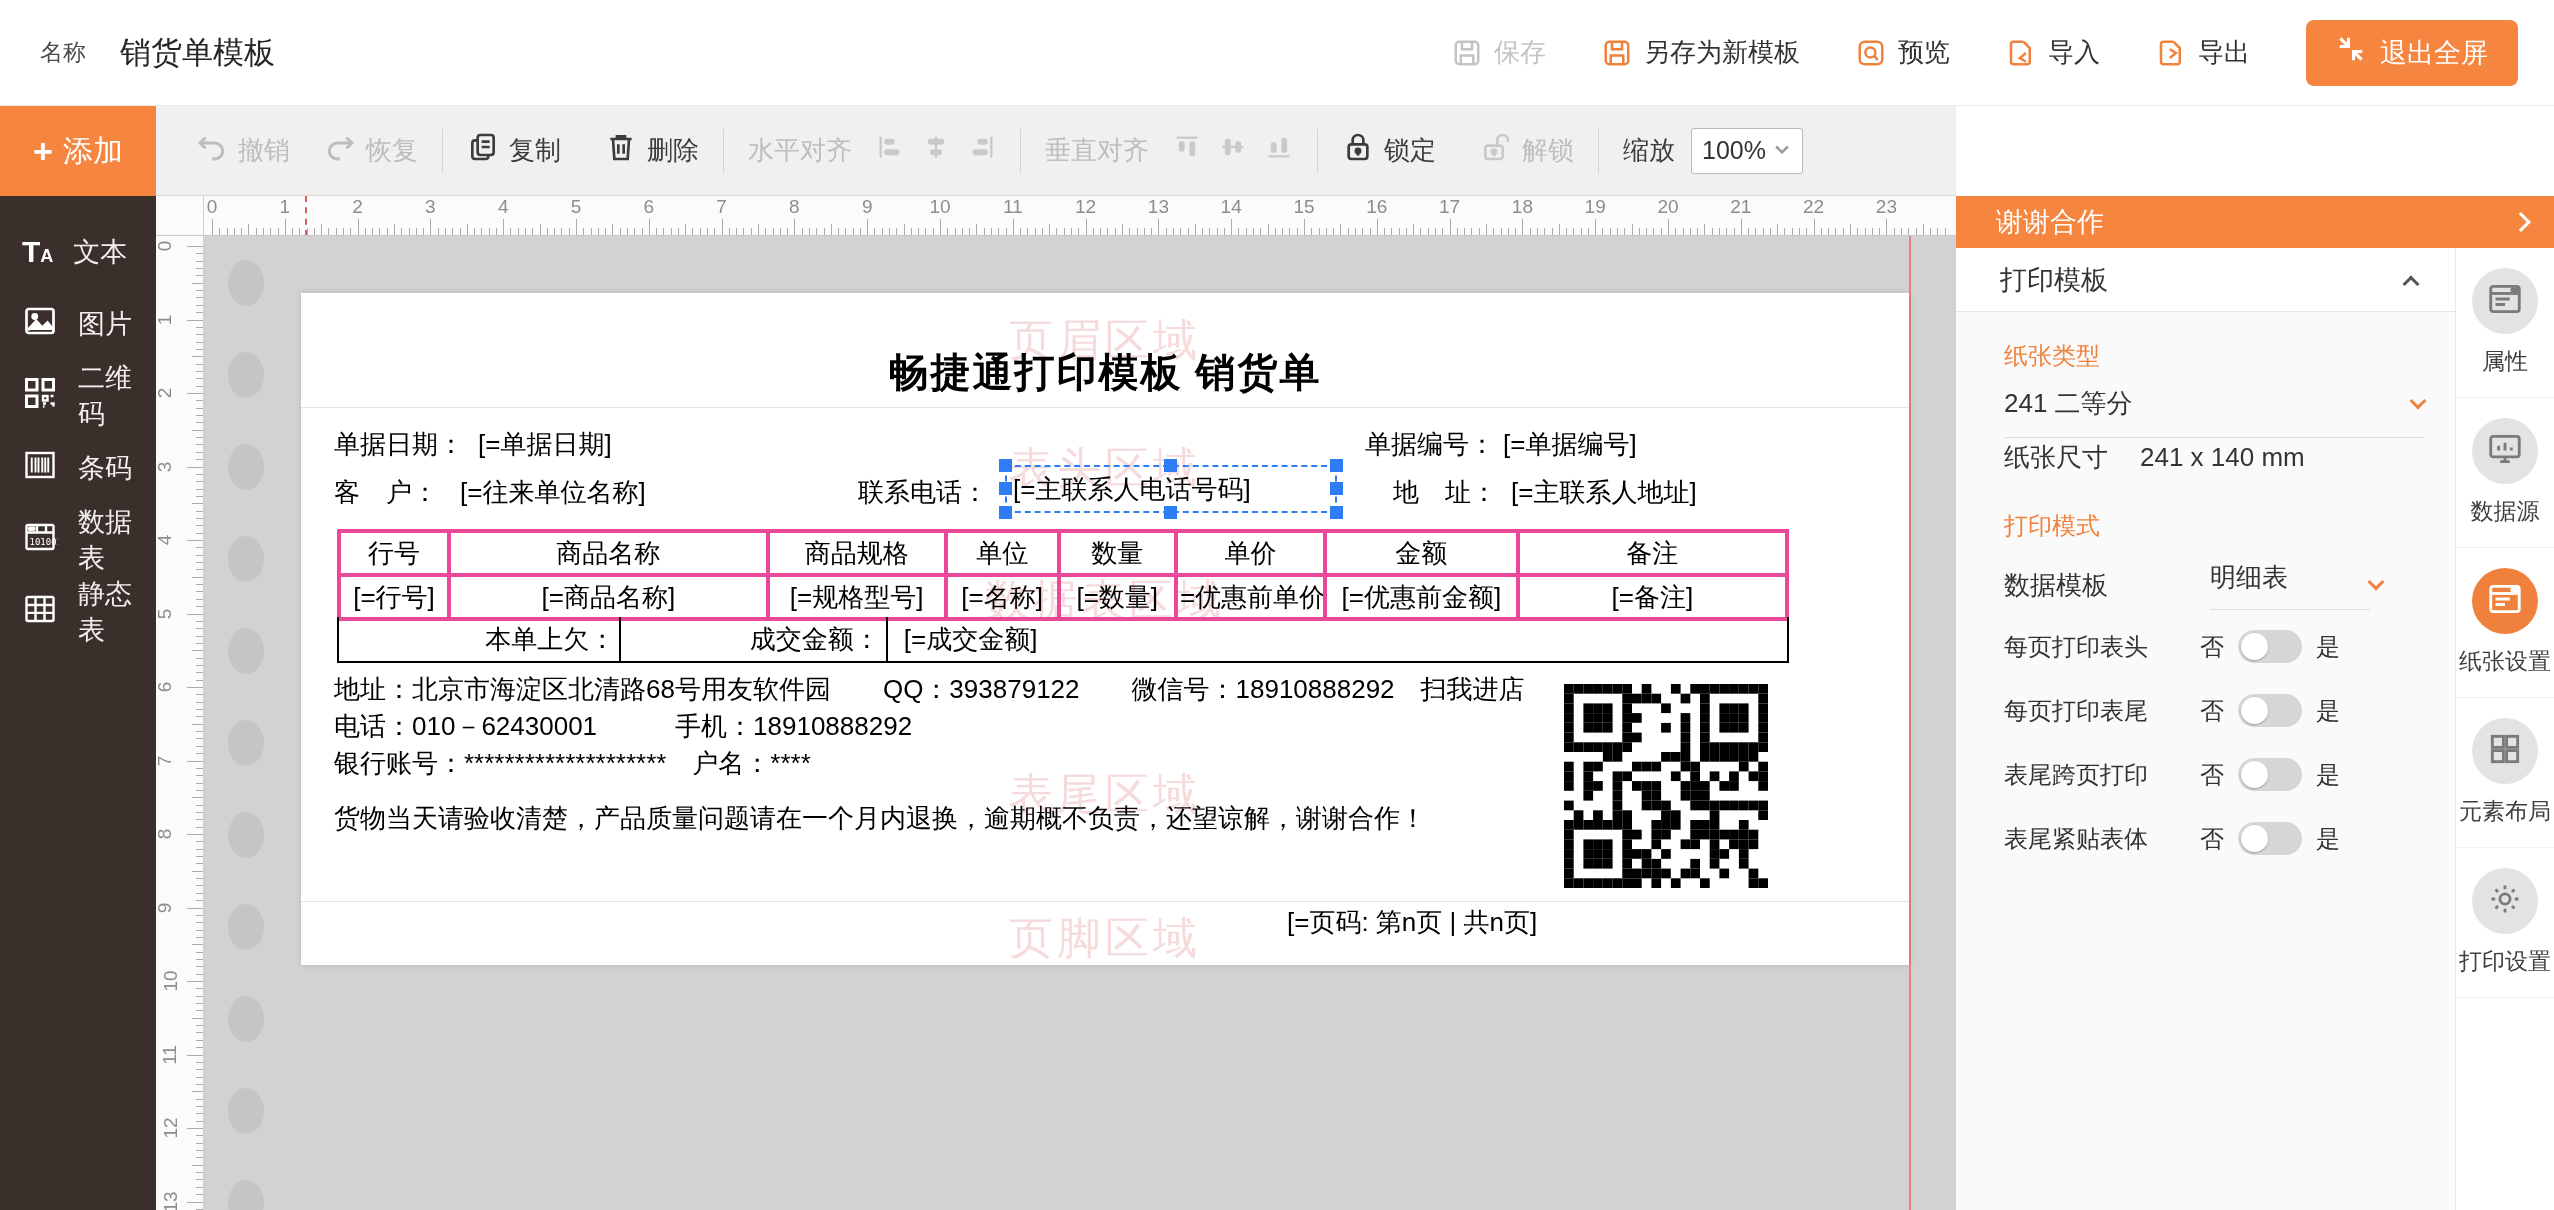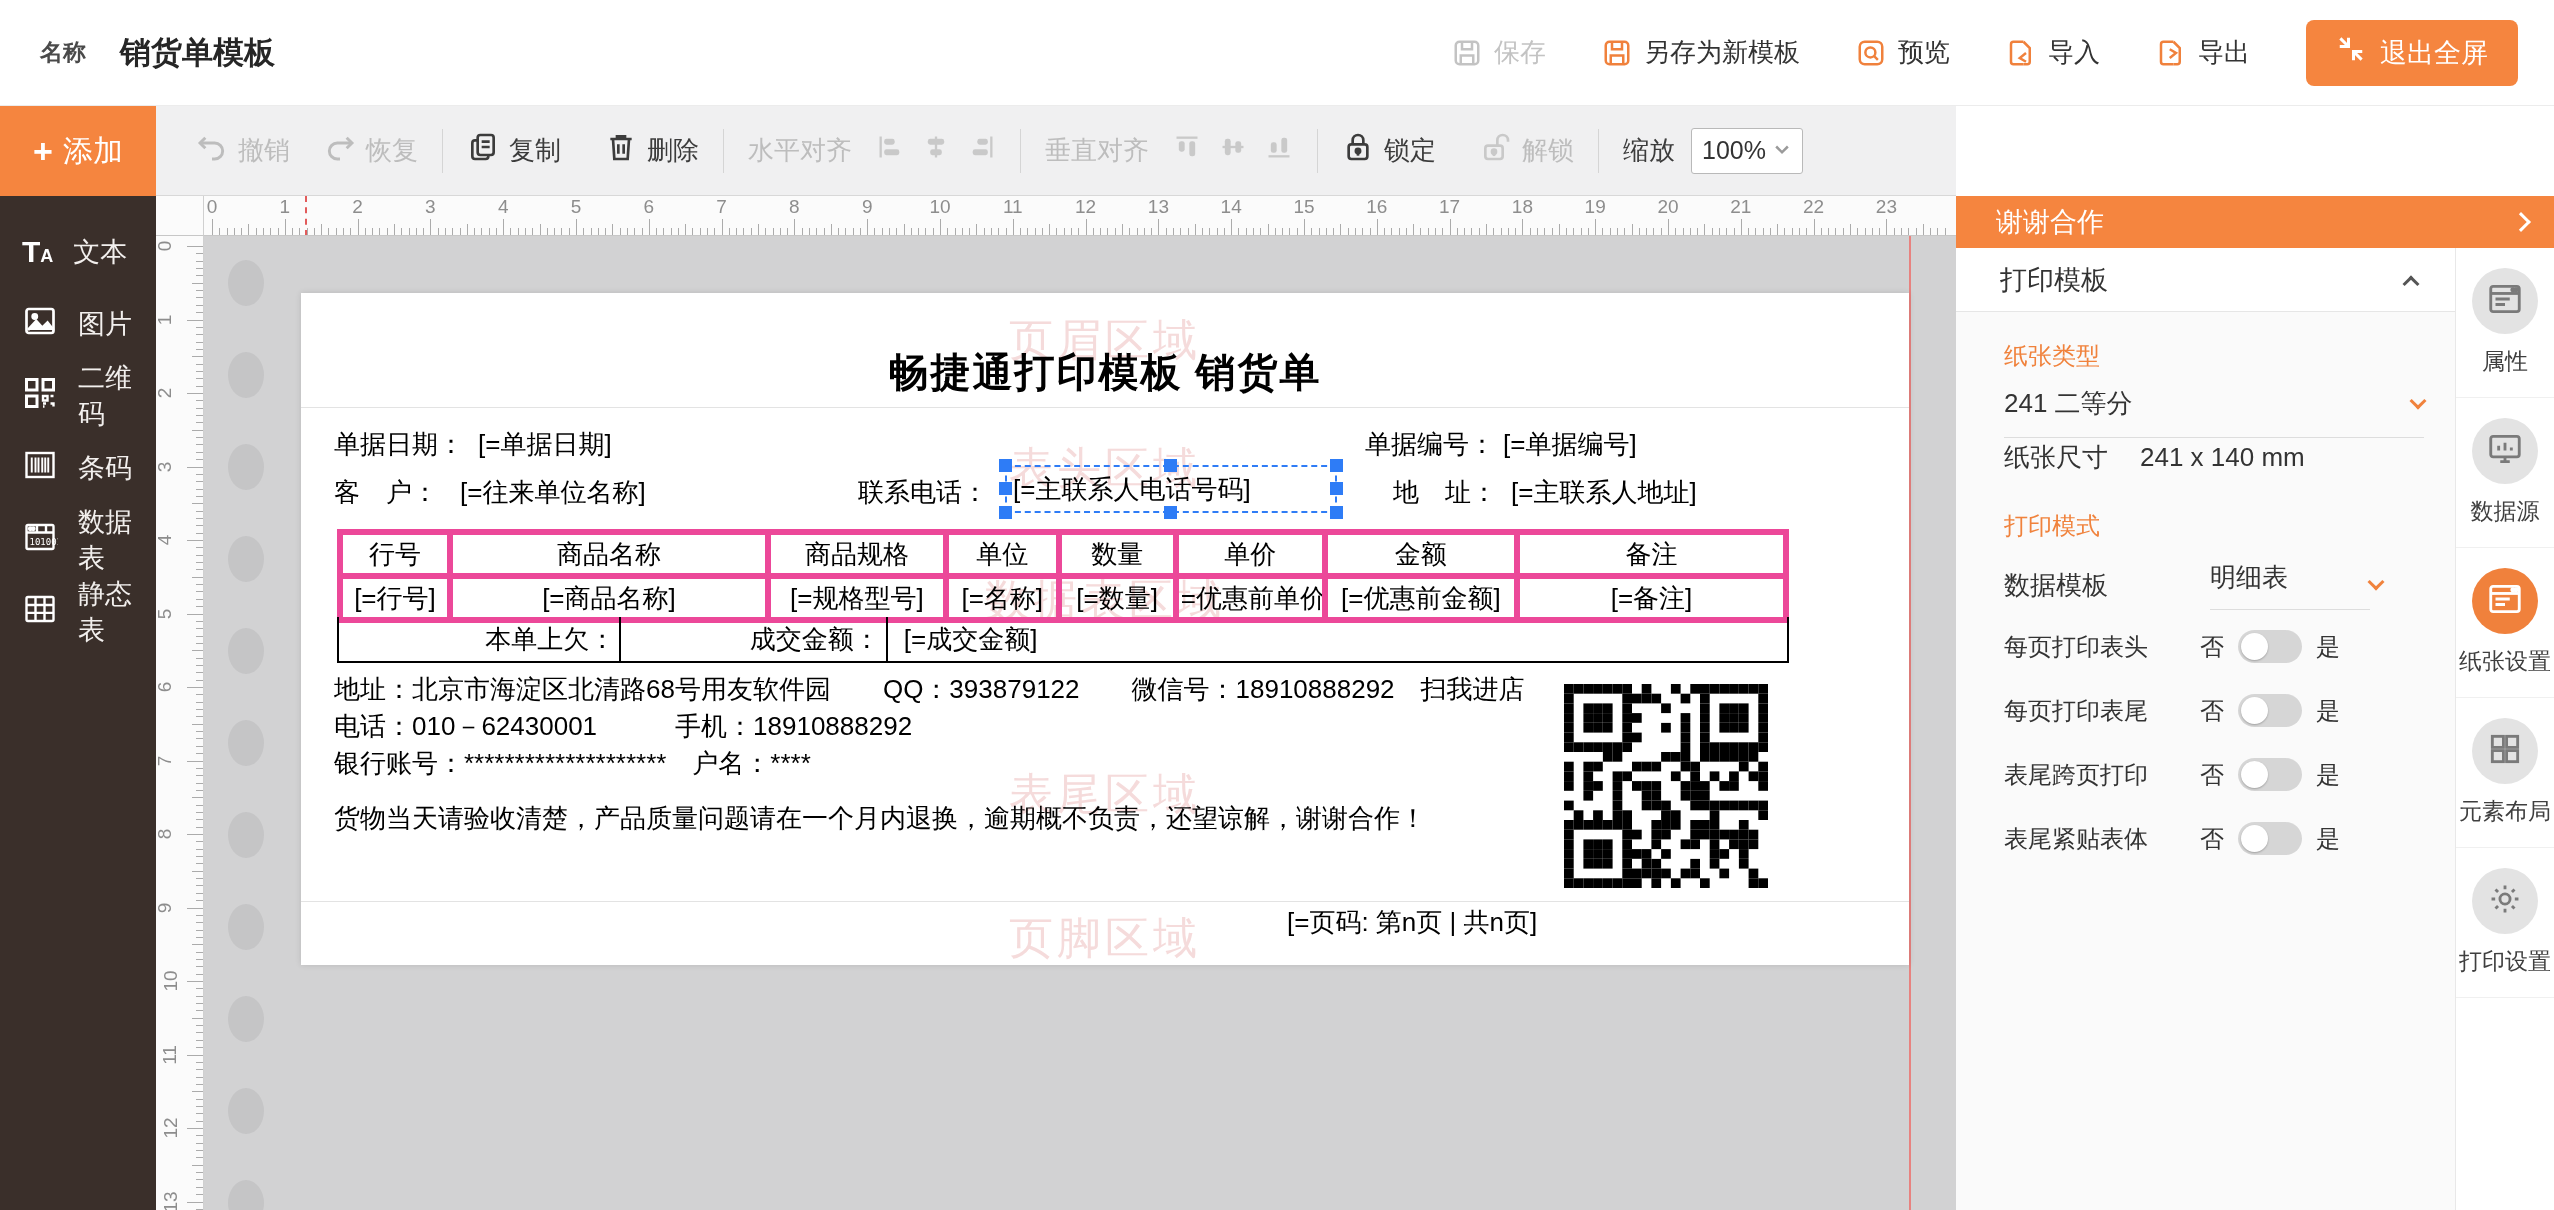--- a/index.html
+++ b/index.html
@@ -3,21 +3,21 @@
 <meta charset="utf-8">
 <style>
   * { margin:0; padding:0; box-sizing:border-box; }
   html,body { width:2554px; height:1210px; overflow:hidden; background:#fff;
     font-family:"Liberation Sans","DejaVu Sans",sans-serif; }
   .app { position:relative; width:2554px; height:1210px; }
 
   
   .header { position:absolute; left:0; top:0; width:2554px; height:106px; background:#fff;
     border-bottom:1px solid #ececec; display:flex; align-items:center; justify-content:space-between; }
-  .hleft { display:flex; align-items:center; padding-left:40px;font-weight:bold; }
+  .hleft { display:flex; align-items:center; padding-left:40px; }
   .hname { font-size:23px; color:#4a4a4a; margin-right:34px; }
   .htitle { font-size:31px; color:#262626; }
   .hright { display:flex; align-items:center; gap:56px; padding-right:36px; }
   .hbtn { display:flex; align-items:center; gap:12px; font-size:26px; color:#333; cursor:pointer; }
   .hbtn.disabled { color:#c3c3c3; }
   .hbtn svg { display:block; }
   .exitbtn { display:flex; align-items:center; gap:14px; background:#f5853f; color:#fff;
     font-size:27px; padding:0 30px; height:66px; border-radius:8px; }
 
   
@@ -72,21 +72,21 @@
   .selected { position:absolute; left:704px; top:172px; width:332px; height:48px;
     border:2px dashed #2e7cf6; display:flex; align-items:center; padding-left:6px;
     font-size:26px; color:#000; white-space:nowrap; }
   .selected s { position:absolute; width:13px; height:13px; background:#2e7cf6; text-decoration:none; }
   .selected s:nth-of-type(1){left:-8px;top:-8px} .selected s:nth-of-type(2){left:50%;margin-left:-7px;top:-8px}
   .selected s:nth-of-type(3){right:-8px;top:-8px} .selected s:nth-of-type(4){left:-8px;top:50%;margin-top:-7px}
   .selected s:nth-of-type(5){right:-8px;top:50%;margin-top:-7px} .selected s:nth-of-type(6){left:-8px;bottom:-8px}
   .selected s:nth-of-type(7){left:50%;margin-left:-7px;bottom:-8px} .selected s:nth-of-type(8){right:-8px;bottom:-8px}
 
   .dtable { position:absolute; left:36px; top:236px; width:1452px; border-collapse:collapse; table-layout:fixed; }
-  .dtable td { border:6px solid #ec4899; height:44px; text-align:center; font-size:26px; color:#000;
+  .dtable td { border:4px solid #ec4899; height:44px; text-align:center; font-size:26px; color:#000;
     overflow:hidden; white-space:nowrap; padding:0 2px; }
   .trow { position:absolute; left:36px; top:324px; width:1452px; height:46px; display:flex;
     border:2px solid #000; border-top:none; font-size:26px; color:#000; }
   .trow > div { display:flex; align-items:center; overflow:hidden; white-space:nowrap; }
   .tr-b { border-right:2px solid #000; }
 
   .flines { position:absolute; left:33px; top:378px; width:1220px; font-size:26px; color:#000; line-height:37px; }
   .flines .gap { height:18px; }
   .qr { position:absolute; left:1263px; top:391px; width:204px; height:204px; }
   .pageno { position:absolute; left:986px; top:612px; font-size:26px; color:#000; }

